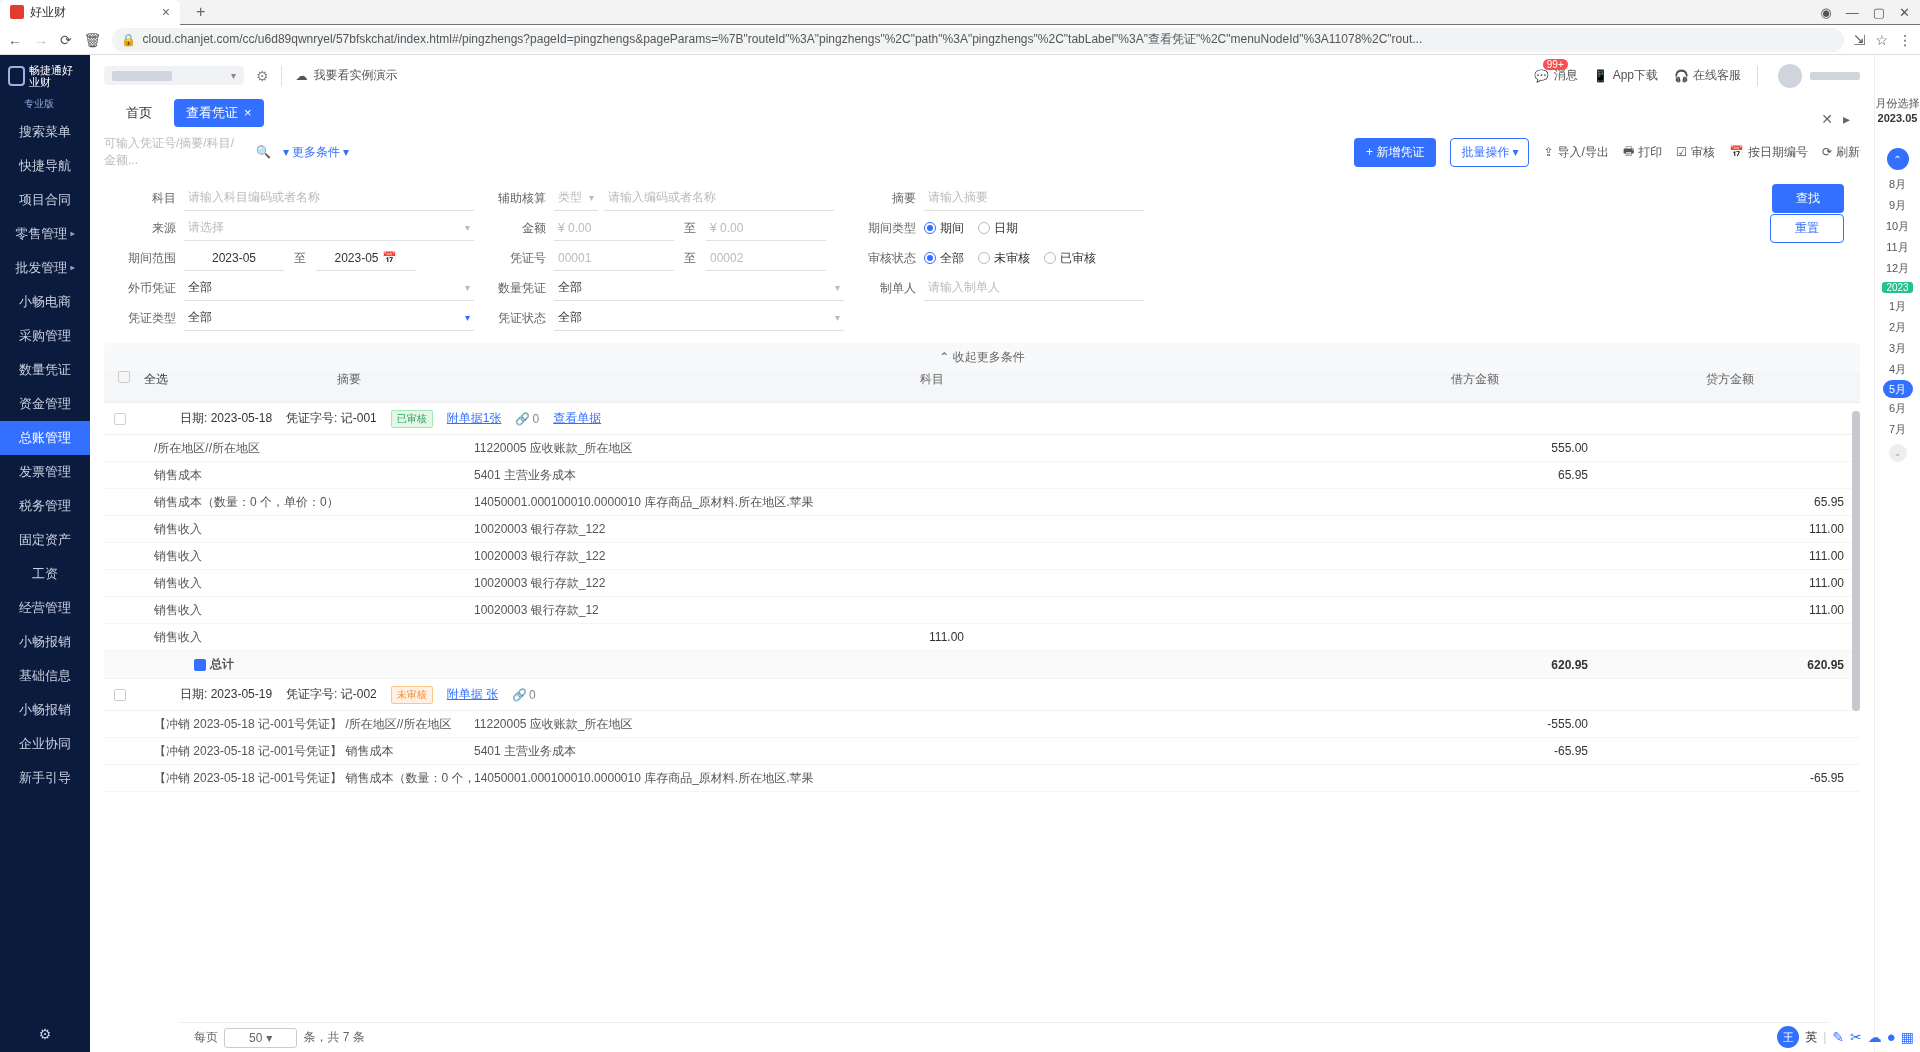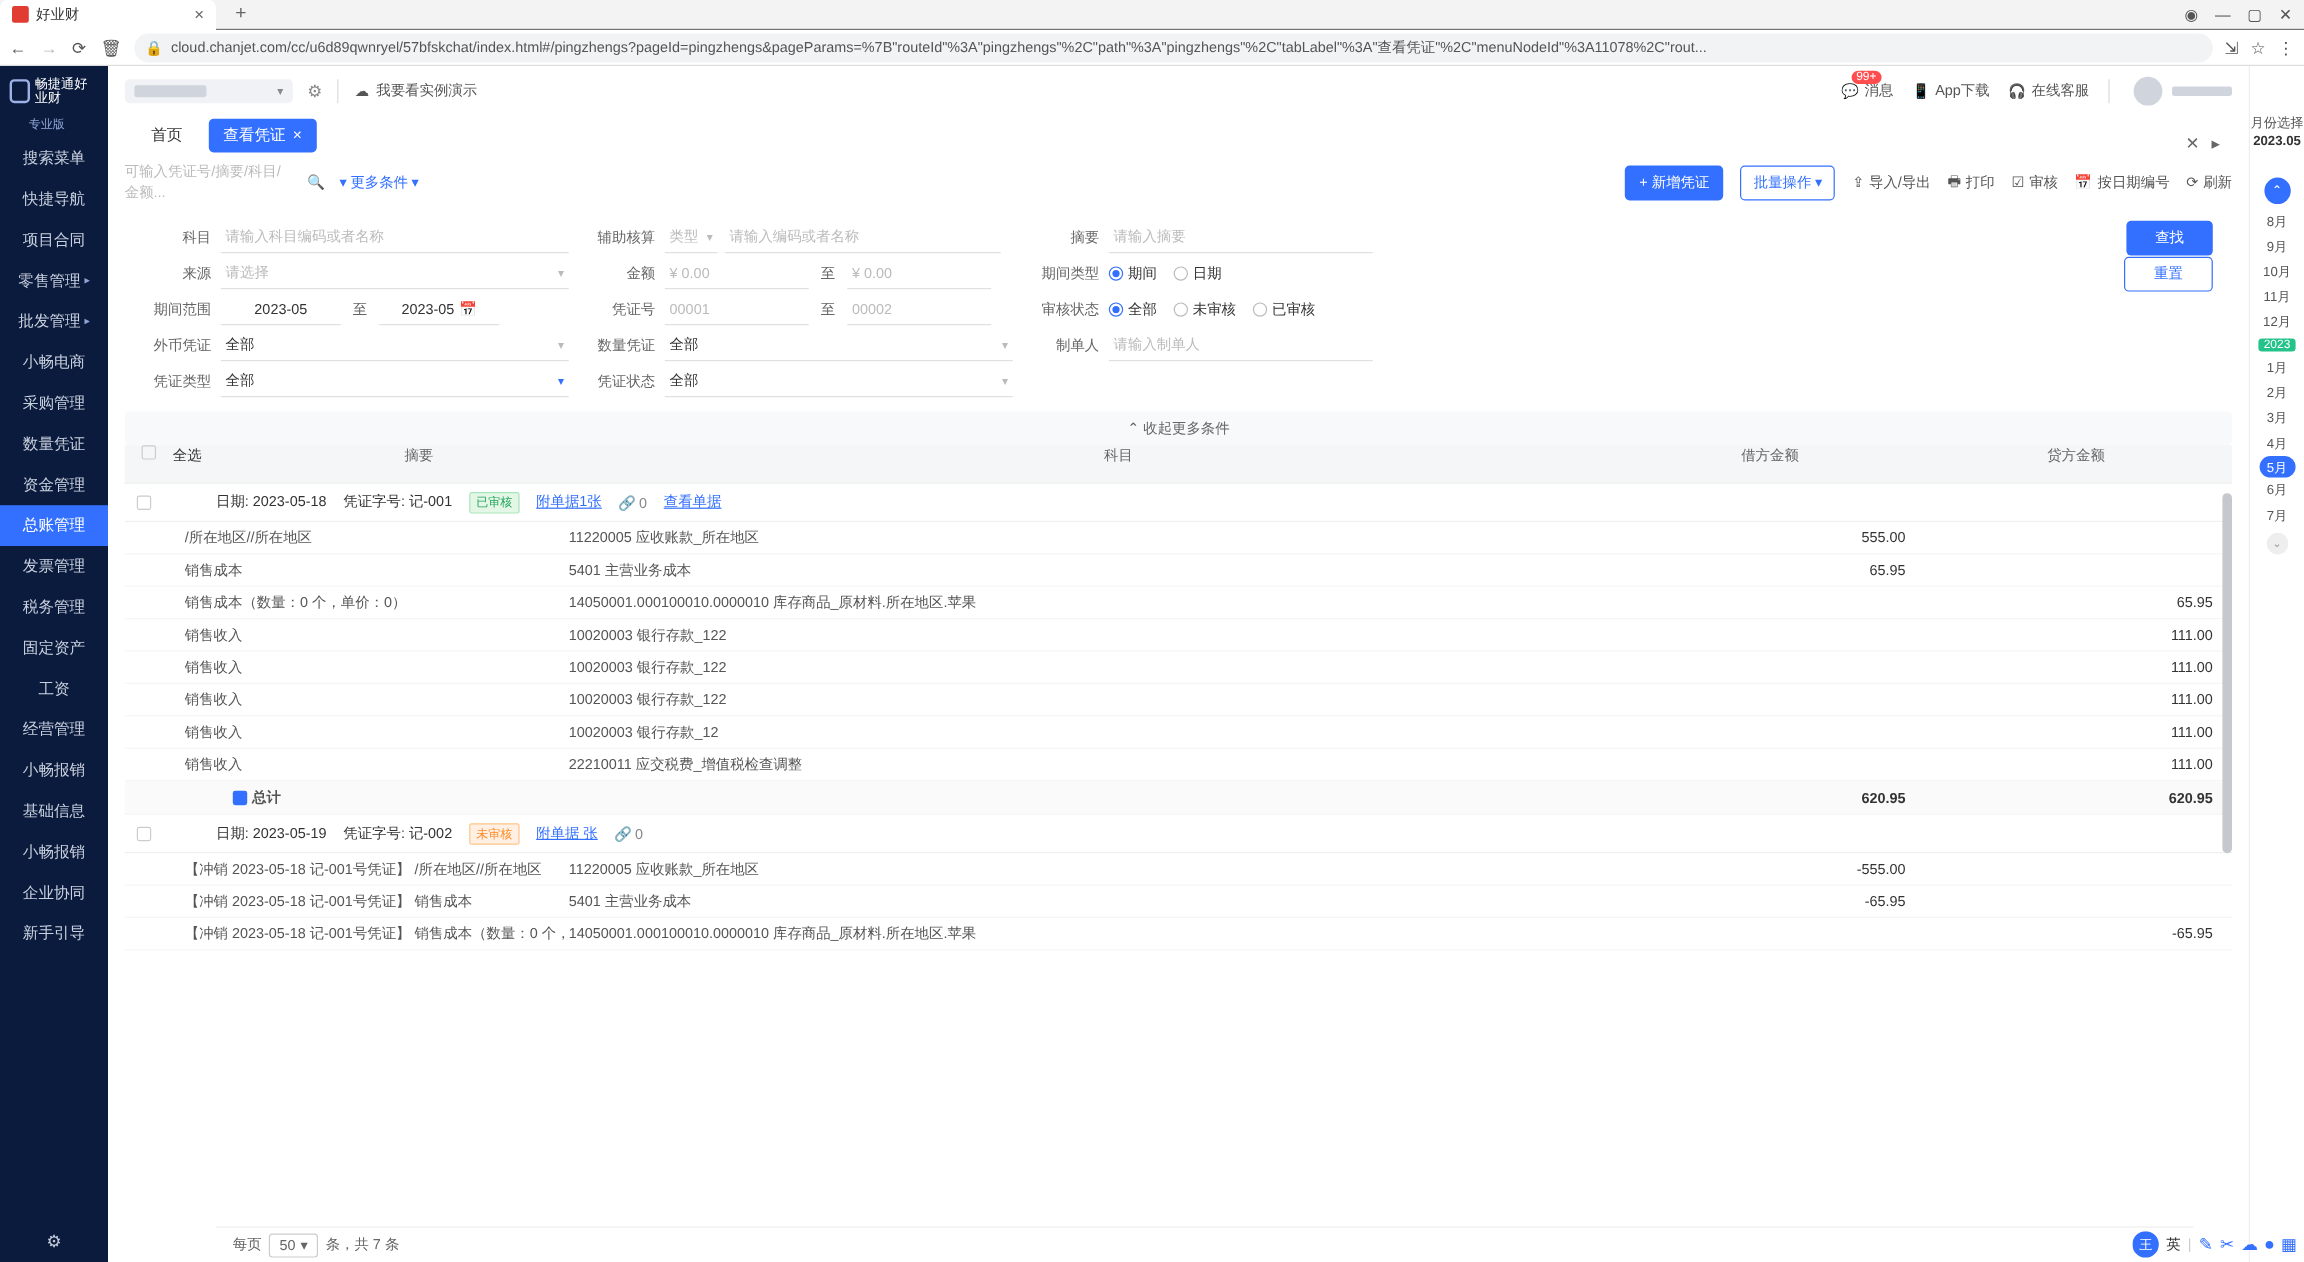--- a/index.html
+++ b/index.html
@@ -105,21 +105,21 @@
 .er-check { width: 40px; }
 .er-summary { width: 330px; padding-left: 10px; color: #555; white-space: nowrap; overflow: hidden; }
 .er-subject { flex: 1; color: #555; }
 .er-debit { width: 250px; text-align: right; padding-right: 16px; color: #333; }
 .er-credit { width: 256px; text-align: right; padding-right: 16px; color: #333; }
 .total-row { font-weight: bold; background: #fafafa; height: 28px; }
 .total-label { display: flex; align-items: center; gap: 4px; padding-left: 50px; }
 .total-icon { width: 12px; height: 12px; background: #3370ff; border-radius: 2px; display: inline-block; }
 
 .pagination { height: 30px; display: flex; align-items: center; padding: 0 14px; font-size: 12px; color: #666; border-top: 1px solid #eee; position: absolute; bottom: 0; left: 90px; right: 46px; background: #fff; }
-.page-size { border: 1px solid #ccc; border-radius: 3px; padding: 2px 8px; margin: 0 6px; display: inline-flex; align-items: center; gap: 4px; }
+.page-size { border: 1px solid #ccc; border-radius: 3px; padding: 2px 24px; margin: 0 6px; display: inline-flex; align-items: center; gap: 4px; }
 
 
 .right-rail { width: 46px; background: #fff; border-left: 1px solid #eee; display: flex; flex-direction: column; align-items: center; padding-top: 6px; font-size: 11px; }
 .rr-label { color: #555; line-height: 1.2; }
 .rr-current { font-weight: bold; margin: 2px 0 6px; }
 .rr-circle { width: 22px; height: 22px; border-radius: 50%; background: #3370ff; color: #fff; display: flex; align-items: center; justify-content: center; margin-bottom: 4px; font-size: 10px; }
 .rr-month { height: 21px; display: flex; align-items: center; justify-content: center; width: 100%; color: #555; cursor: pointer; }
 .rr-month.sel { background: #3370ff; color: #fff; border-radius: 10px; width: 30px; height: 18px; }
 .year-tag { background: #24c38a; color: #fff; font-size: 10px; padding: 0 4px; border-radius: 3px; margin: 3px 0; }
 .rr-down { width: 18px; height: 18px; border-radius: 50%; background: #eee; color: #999; display: flex; align-items: center; justify-content: center; margin-top: 4px; font-size: 9px; }
@@ -464,21 +464,20 @@
           <div class="entry-row">
             <div class="er-check"></div>
             <div class="er-summary">销售收入</div>
             <div class="er-subject">10020003 银行存款_12</div>
             <div class="er-debit"></div>
             <div class="er-credit">111.00</div>
           </div>
           <div class="entry-row">
             <div class="er-check"></div>
             <div class="er-summary">销售收入</div>
-            <div class="er-subject">22210011 应交税费_增值税检查调整</div>
             <div class="er-debit"></div>
             <div class="er-credit">111.00</div>
           </div>
         </div>
       <div class="entry-row total-row">
         <div class="er-check"></div>
         <div class="er-summary total-label">
             <span class="total-icon"></span>
             <span>总计</span>
           </div>

